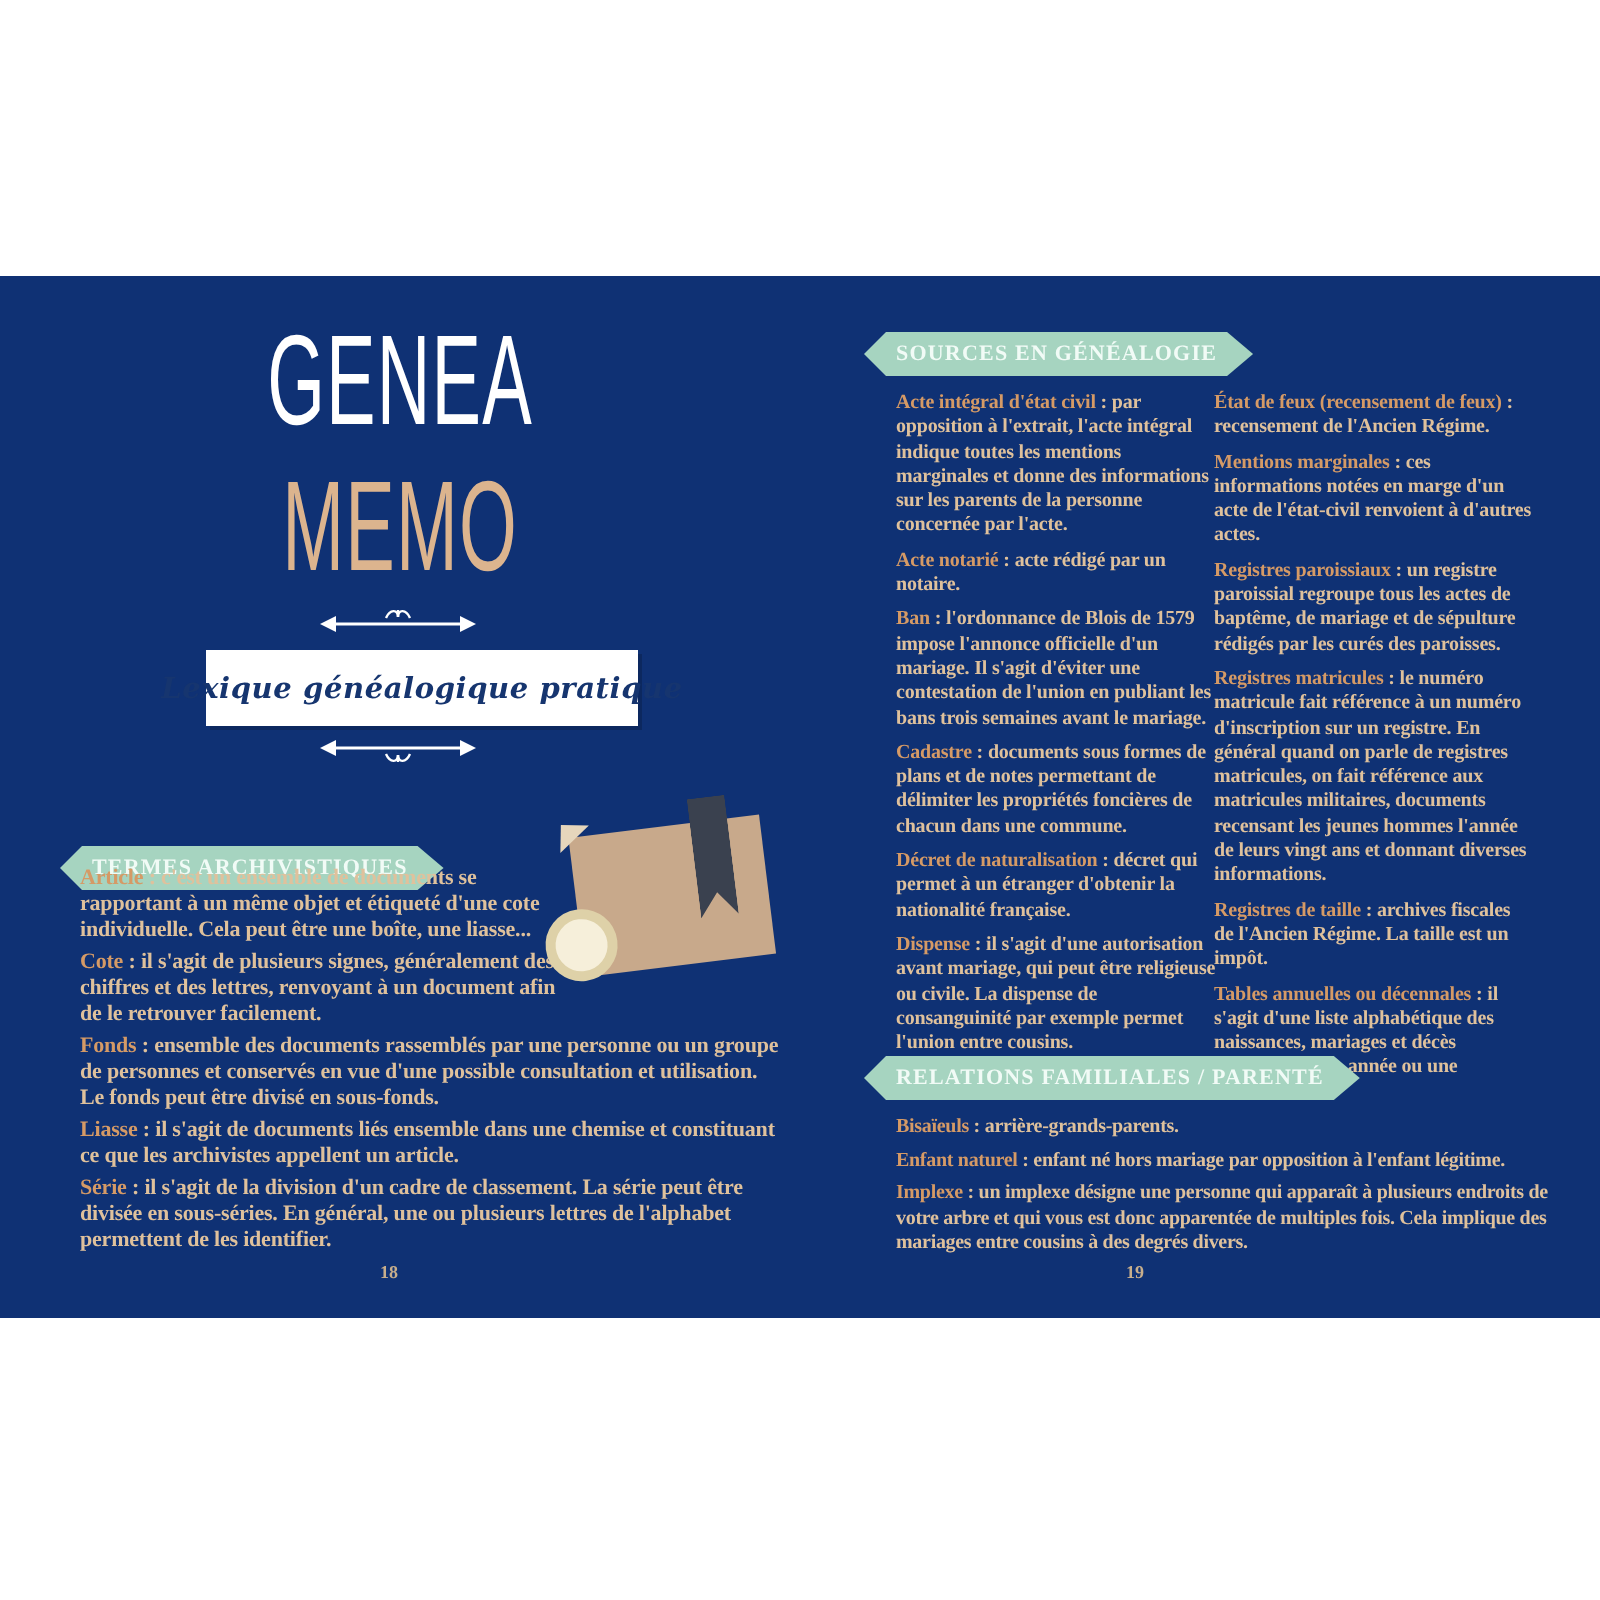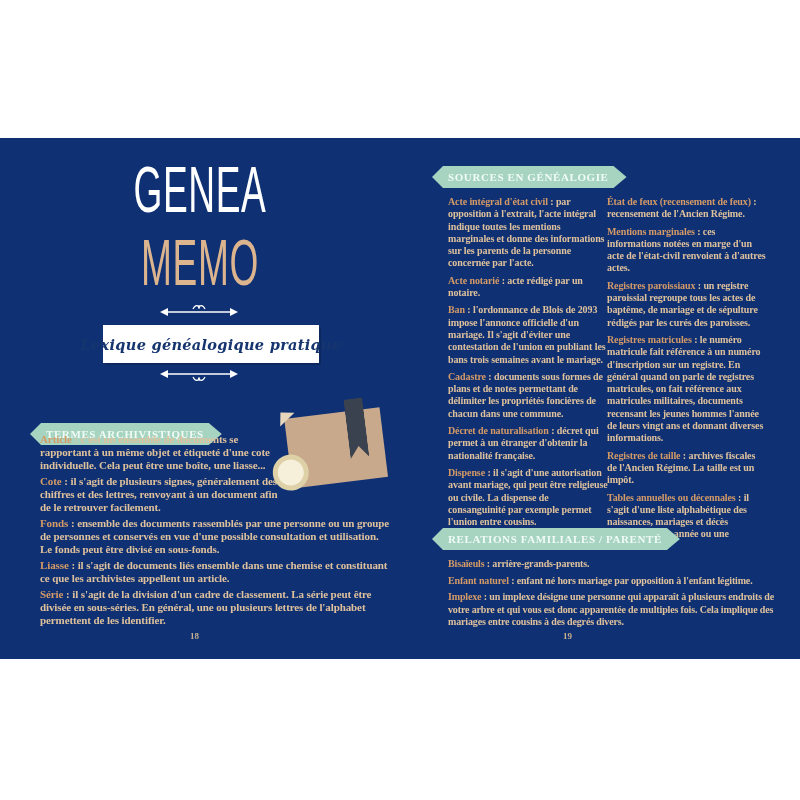--- a/index.html
+++ b/index.html
@@ -140,21 +140,21 @@
 <div class="ribbon ribbon-sources">
   <span>SOURCES EN GÉNÉALOGIE</span>
 </div>
 
 <div class="entries col col-1">
 
     <p class="entry"><span class="term">Acte intégral d'état civil</span><span class="sep"> : </span><span>par opposition à l'extrait, l'acte intégral indique toutes les mentions marginales et donne des informations sur les parents de la personne concernée par l'acte.</span></p>
 
     <p class="entry"><span class="term">Acte notarié</span><span class="sep"> : </span><span>acte rédigé par un notaire.</span></p>
 
-    <p class="entry"><span class="term">Ban</span><span class="sep"> : </span><span>l'ordonnance de Blois de 2093 impose l'annonce officielle d'un mariage. Il s'agit d'éviter une contestation de l'union en publiant les bans trois semaines avant le mariage.</span></p>
+    <p class="entry"><span class="term">Ban</span><span class="sep"> : </span><span>l'ordonnance de Blois de 1579 impose l'annonce officielle d'un mariage. Il s'agit d'éviter une contestation de l'union en publiant les bans trois semaines avant le mariage.</span></p>
 
     <p class="entry"><span class="term">Cadastre</span><span class="sep"> : </span><span>documents sous formes de plans et de notes permettant de délimiter les propriétés foncières de chacun dans une commune.</span></p>
 
     <p class="entry"><span class="term">Décret de naturalisation</span><span class="sep"> : </span><span>décret qui permet à un étranger d'obtenir la nationalité française.</span></p>
 
     <p class="entry"><span class="term">Dispense</span><span class="sep"> : </span><span>il s'agit d'une autorisation avant mariage, qui peut être religieuse ou civile. La dispense de consanguinité par exemple permet l'union entre cousins.</span></p>
   </div>
 
 <div class="entries col col-2">
 

